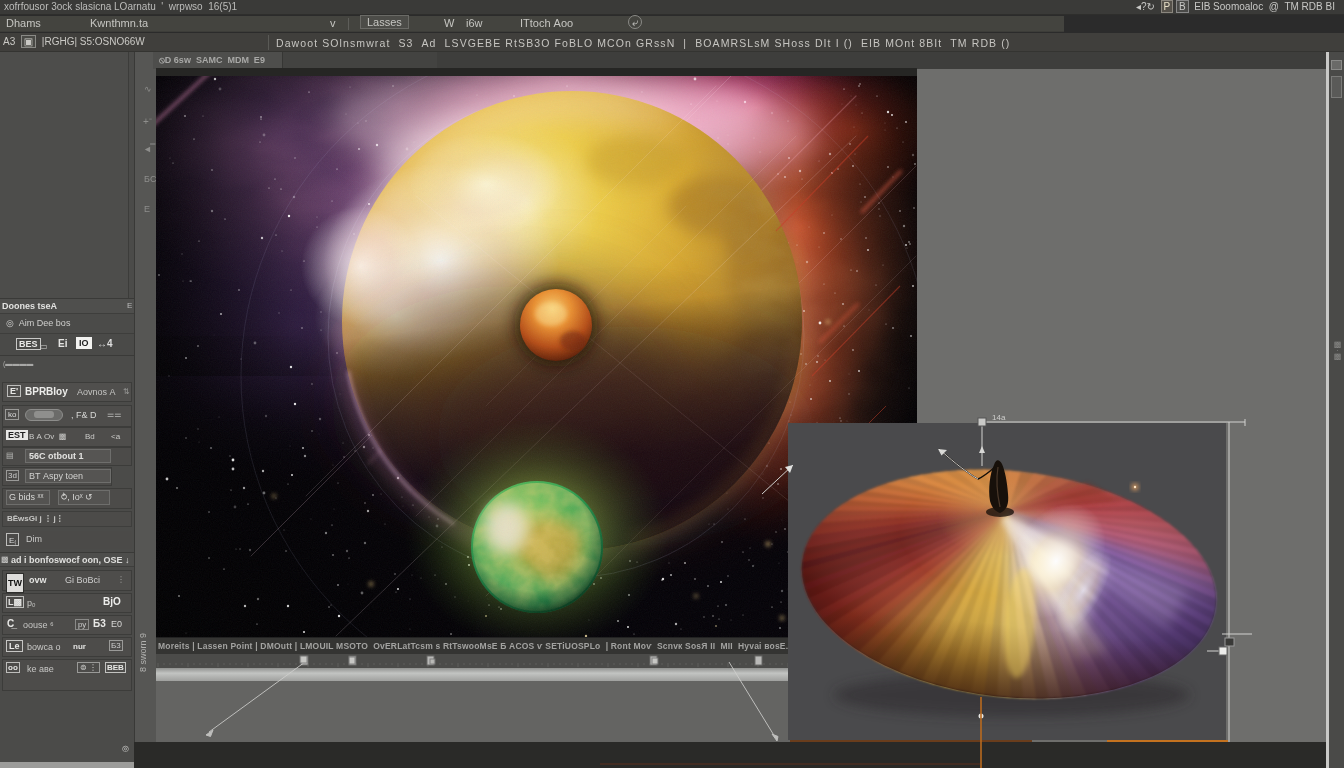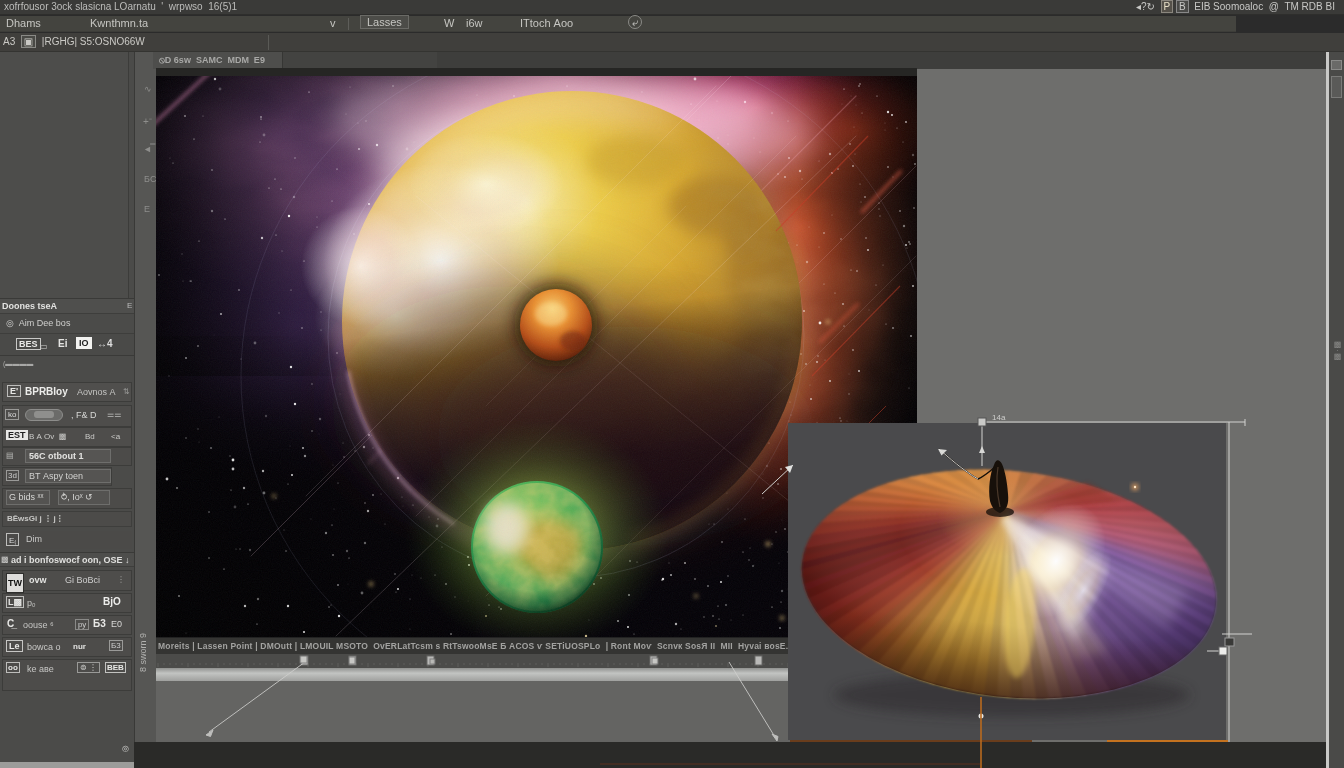--- a/index.html
+++ b/index.html
@@ -6,36 +6,37 @@
 .t{color:#c9c9c9;font-size:11px;white-space:nowrap}
 .ts{color:#bdbdbd;font-size:10px;white-space:nowrap}
 </style></head>
 <body>
 
 <div class="abs" style="left:0;top:0;width:1344px;height:15px;background:#3a3a38;border-bottom:1px solid #2e2e2c">
  <div class="abs ts" style="left:4px;top:1px;font-size:10px;color:#bcbcba">xofrfousor 3ock slasicna LOarnatu &nbsp;'&nbsp; wrpwso&nbsp; 16(5)1</div>
  <div class="abs ts" style="left:1136px;top:1px;color:#c8c8c6;font-size:10px">◂?↻&nbsp; <span style="background:#55514a;border:1px solid #8a867e;padding:0 2px;color:#e8e0c8">P</span> <span style="background:#4a4a48;border:1px solid #888;padding:0 2px">B</span>&nbsp; EIB&nbsp;Soomoaloc&nbsp;&nbsp;@&nbsp;&nbsp;TM RDB BI</div>
 </div>
 
-<div class="abs" style="left:0;top:16px;width:1236px;height:16px;background:#44443f;border-bottom:1px solid #39393594">
+<div class="abs" style="left:0;top:16px;width:1064px;height:16px;background:#44443f;border-bottom:1px solid #39393594">
  <div class="abs t" style="left:6px;top:1px;color:#c6c6c2;font-size:11px">Dhams</div>
  <div class="abs t" style="left:90px;top:1px;color:#c6c6c2;font-size:11px">Kwnthmn.ta</div>
  <div class="abs t" style="left:205px;top:18px;color:#c6c6c2;font-size:14px">PiAspo&nbsp;9000</div>
  <div class="abs t" style="left:330px;top:1px;color:#c6c6c2;font-size:11px">v</div>
  <div class="abs" style="left:348px;top:2px;width:1px;height:12px;background:#5e5e5a"></div>
  <div class="abs t" style="left:360px;top:0px;color:#c6c6c2;font-size:11px"><span style="background:#4c4c48;border:1px solid #6a6a66;padding:0 6px">Lasses</span></div>
  <div class="abs t" style="left:444px;top:1px;color:#c6c6c2;font-size:11px">W</div>
  <div class="abs t" style="left:466px;top:1px;color:#c6c6c2;font-size:11px">i6w</div>
  <div class="abs t" style="left:520px;top:1px;color:#c6c6c2;font-size:11px">ITtoch&nbsp;Aoo</div>
  <div class="abs t" style="left:628px;top:0px;color:#c6c6c2;font-size:11px"><span style="border:1px solid #8a8a86;border-radius:7px;padding:0 3px">⤶</span></div>
 </div>
 
 <div class="abs" style="left:0;top:33px;width:1344px;height:19px;background:#403f3c;border-bottom:1px solid #343431">
  <div class="abs t" style="left:3px;top:3px;color:#cac9c5;font-size:10px">A3&nbsp;&nbsp;<span style="border:1px solid #8a8a86;padding:0 2px;background:#494945">▣</span>&nbsp;&nbsp;|RGHG|&nbsp;S5:OSNO66W</div>
  <div class="abs" style="left:268px;top:2px;width:1px;height:15px;background:#5a5a56"></div>
+ <div class="abs t" style="left:276px;top:4px;color:#c6c5c1;font-size:10.5px;letter-spacing:1.1px">Dawoot&nbsp;SOlnsmwrat&nbsp;&nbsp;S3&nbsp;&nbsp;Ad&nbsp;&nbsp;LSVGEBE&nbsp;RtSB3O&nbsp;FoBLO&nbsp;MCOn&nbsp;GRssN&nbsp;&nbsp;|&nbsp;&nbsp;BOAMRSLsM&nbsp;SHoss&nbsp;DIt&nbsp;I&nbsp;()&nbsp;&nbsp;EIB&nbsp;MOnt&nbsp;8BIt&nbsp;&nbsp;TM&nbsp;RDB&nbsp;()</div>
 </div>
 
 <div class="abs" style="left:0;top:52px;width:134px;height:711px;background:#4b4b49">
 
  <div class="abs" style="left:0;top:0;width:129px;height:246px;background:#4d4d4b;border-right:1px solid #3c3c3a"></div>
 
  <div class="abs" style="left:0;top:246px;width:134px;height:16px;background:#4f4f4d;border-top:1px solid #3a3a38;border-bottom:1px solid #3e3e3c">
    <div class="abs" style="left:2px;top:2px;color:#e2e2e0;font-size:9px;font-weight:bold">Doones&nbsp;tseA</div>
    <div class="abs" style="left:127px;top:2px;color:#bbb;font-size:8px">E</div>
  </div>

